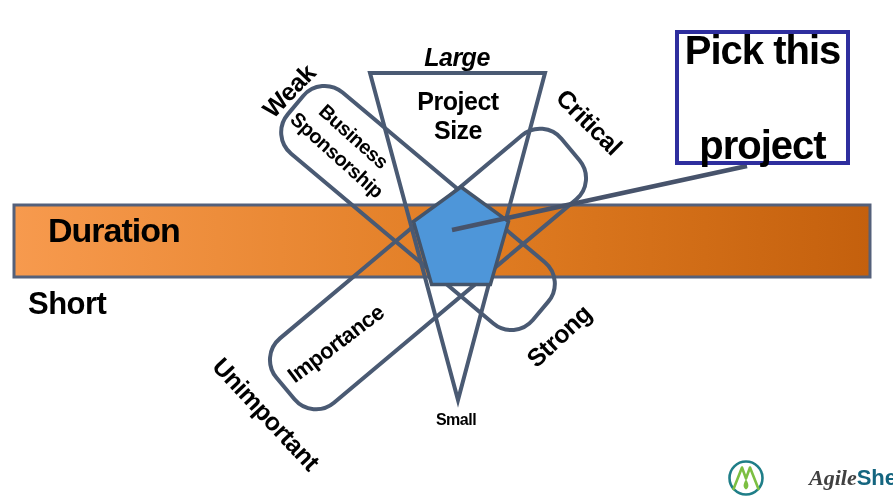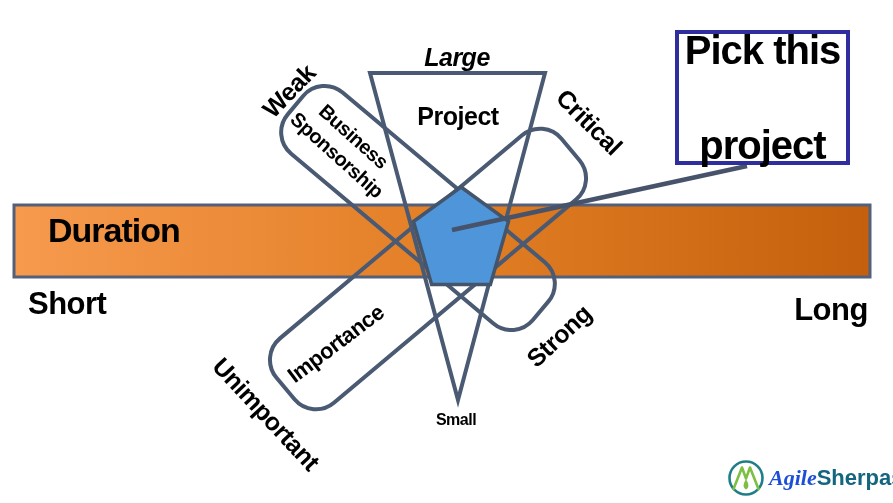--- a/index.html
+++ b/index.html
@@ -35,21 +35,21 @@
     border:4px solid #2E2E9E;background:#ffffff;
     display:flex;flex-direction:column;align-items:center;justify-content:center;
     font-weight:bold;font-size:40px;line-height:47px;letter-spacing:-1px;text-align:center;gap:48px;
   }
 
   #footer{position:absolute;left:10px;top:492px;transform:translate(0,-50%);font-size:15px;}
   #footer .src{font-style:italic;}
 
   #logo{position:absolute;left:727px;top:459px;display:flex;align-items:center;}
   #logo-text{font-size:22px;margin-left:4px;white-space:nowrap;}
-  #logo-text .agile{font-family:"Liberation Serif", serif;font-style:italic;font-weight:bold;color:#1d4ed8;}
+  #logo-text .agile{font-family:"Liberation Serif", serif;font-style:italic;font-weight:bold;color:#404040;margin-left:40px;}
   #logo-text .sherpas{font-weight:bold;color:#14657F;}
 </style>
 </head>
 <body>
 
 <div id="canvas">
 
   <svg id="shapes" width="893" height="503" viewBox="0 0 893 503">
     <defs>
       <linearGradient id="barGrad" x1="0" y1="0" x2="1" y2="0">
@@ -67,25 +67,25 @@
 
     <rect x="242" y="227" width="372" height="84" rx="28" class="stroke" transform="rotate(-40 428 269)"></rect>
 
     <polygon points="461,187 508.5,221.5 490.4,284.5 431.6,284.5 413.5,221.5" class="pentagon" fill="#4E96D9"></polygon>
 
     <line x1="747" y1="166" x2="452" y2="230" class="pointer"></line>
   </svg>
 
   <div class="lbl" id="lbl-duration">Duration</div>
   <div class="lbl" id="lbl-short">Short</div>
-  <div class="lbl" id="lbl-long">Long</div>
 
   <div class="lbl" id="lbl-large">Large</div>
   <div class="lbl center" id="lbl-project-size">
     <div>Project</div>
+    <div>Size</div>
   </div>
   <div class="lbl" id="lbl-small">Small</div>
 
   <div class="lbl" id="lbl-weak">Weak</div>
   <div class="lbl center" id="lbl-bs">
     <div>Business</div>
     <div>Sponsorship</div>
   </div>
   <div class="lbl" id="lbl-strong">Strong</div>
 

